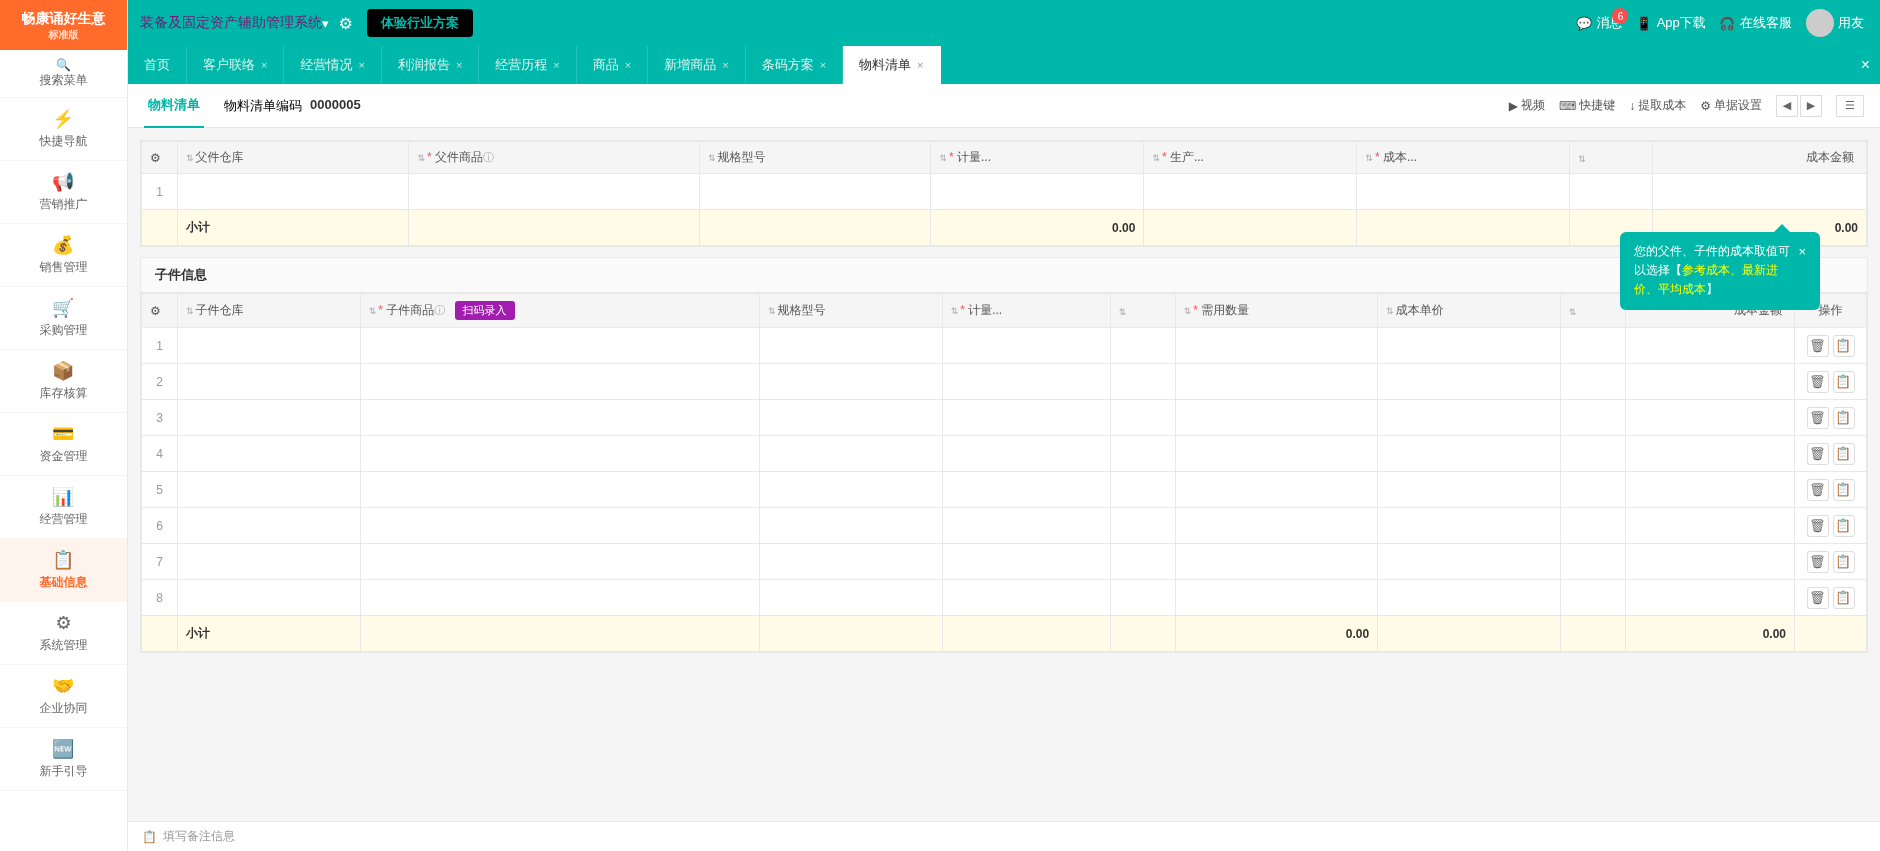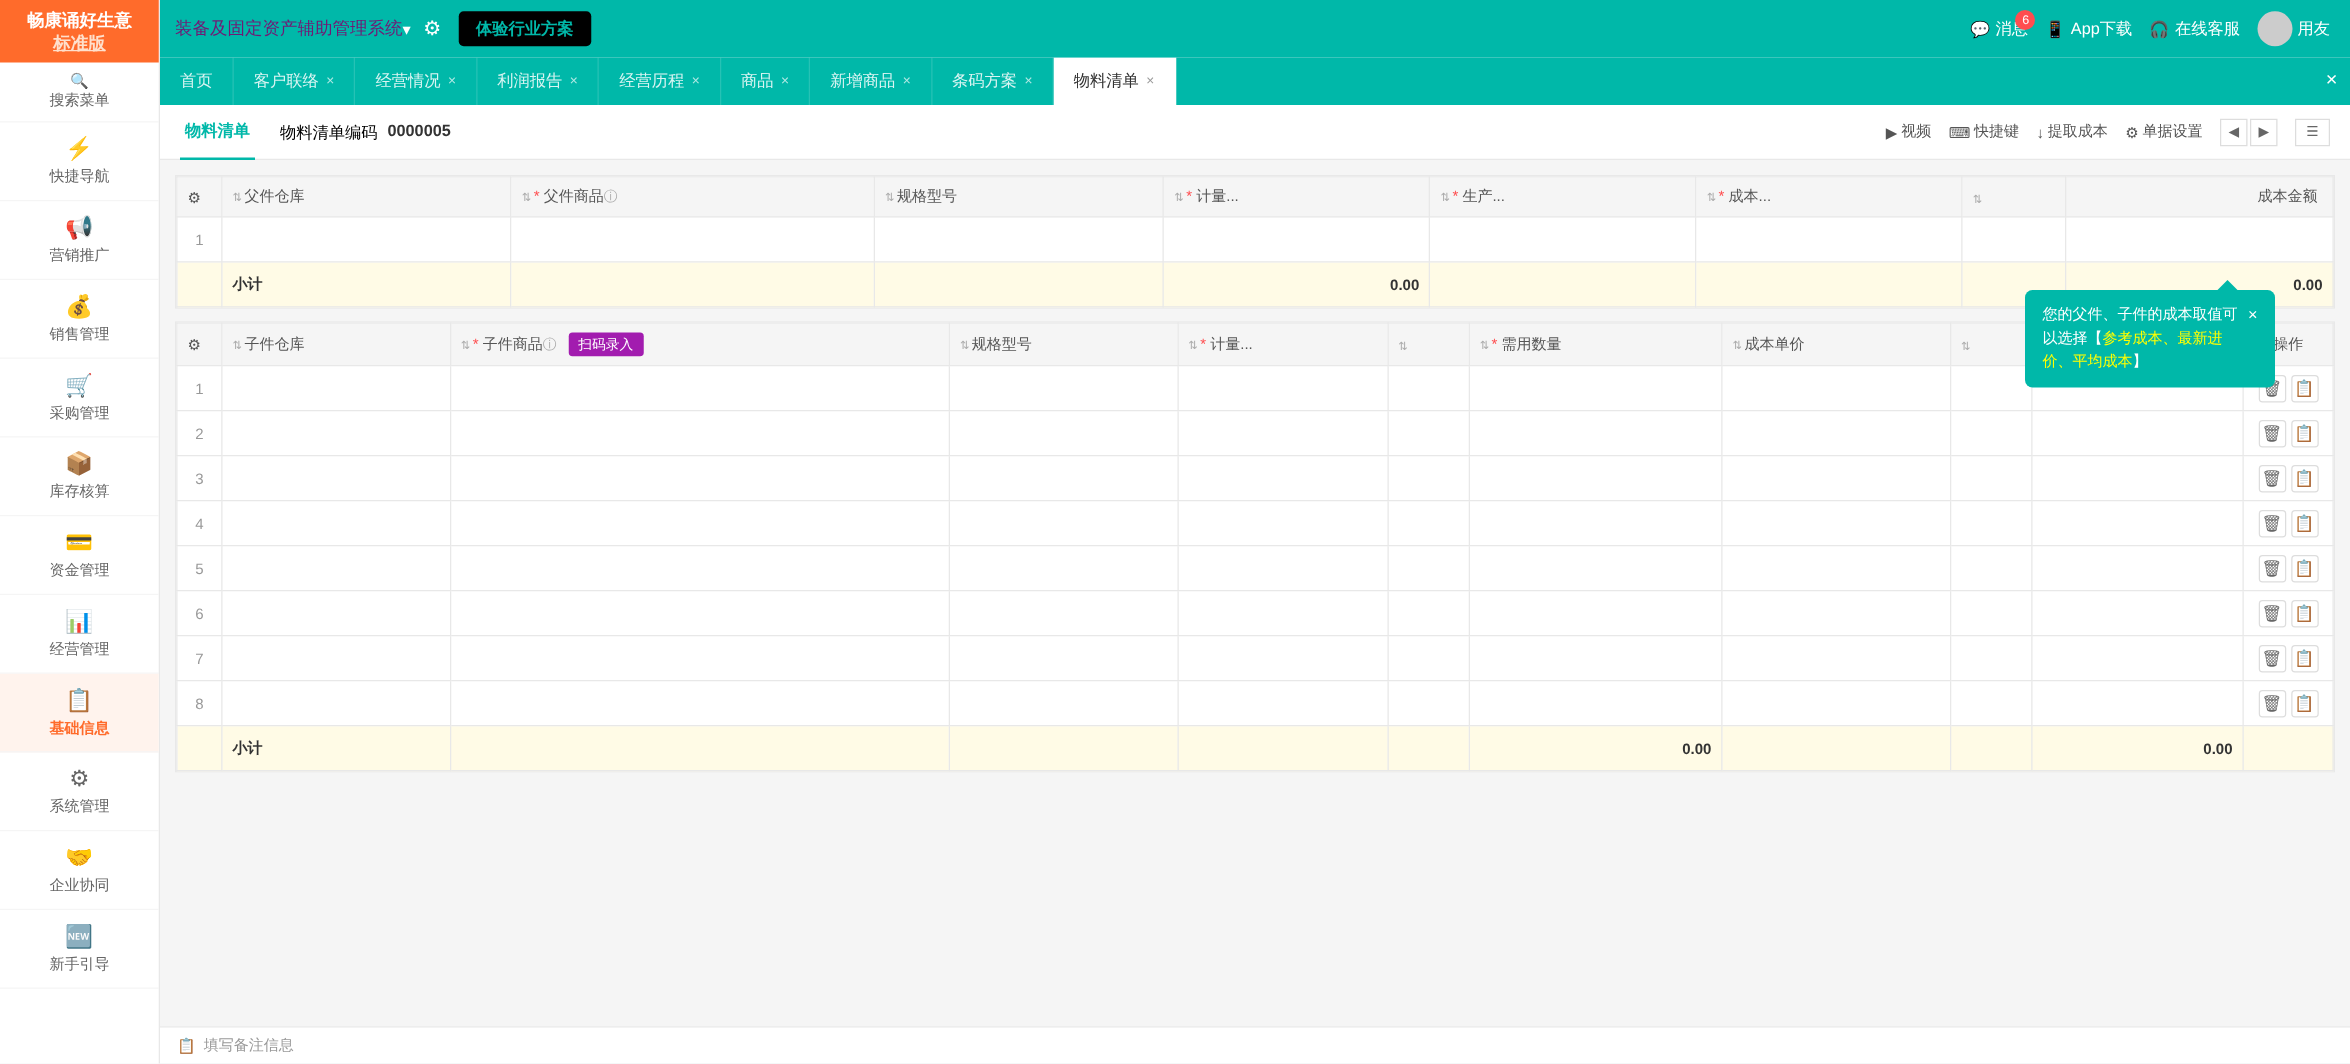--- a/index.html
+++ b/index.html
@@ -20,21 +20,21 @@
       display: flex;
       align-items: center;
       justify-content: center;
       color: white;
       font-size: 14px;
       font-weight: bold;
       padding: 0 8px;
       text-align: center;
       line-height: 1.3;
     }
-    .sidebar-logo .sub { font-size: 14px; color: #ffe0cc; text-decoration: underline; }
+    .sidebar-logo .sub { font-size: 10px; color: #ffe0cc; }
     .sidebar-item {
       display: flex;
       flex-direction: column;
       align-items: center;
       padding: 10px 4px;
       cursor: pointer;
       color: #666;
       font-size: 12px;
       border-bottom: 1px solid #f5f5f5;
     }
@@ -586,20 +586,21 @@
               <td></td>
               <td></td>
               <td></td>
               <td class="subtotal-value">0.00</td>
             </tr>
           </tbody>
         </table>
       </div>
 
       <div class="section">
+        <div class="section-title">子件信息</div>
         <table class="data-table">
           <thead>
             <tr>
               <th class="th-icon">⚙</th>
               <th>
                 <span class="th-small-arrow">⇅</span><span>子件仓库</span>
               </th>
               <th>
                 <span class="th-small-arrow">⇅</span><span style="color:#ff4d4f">* </span><span>子件商品</span><span style="font-size:11px;color:#aaa;">ⓘ</span>
                 <button class="scan-btn" style="margin-left:6px;">扫码录入</button>

